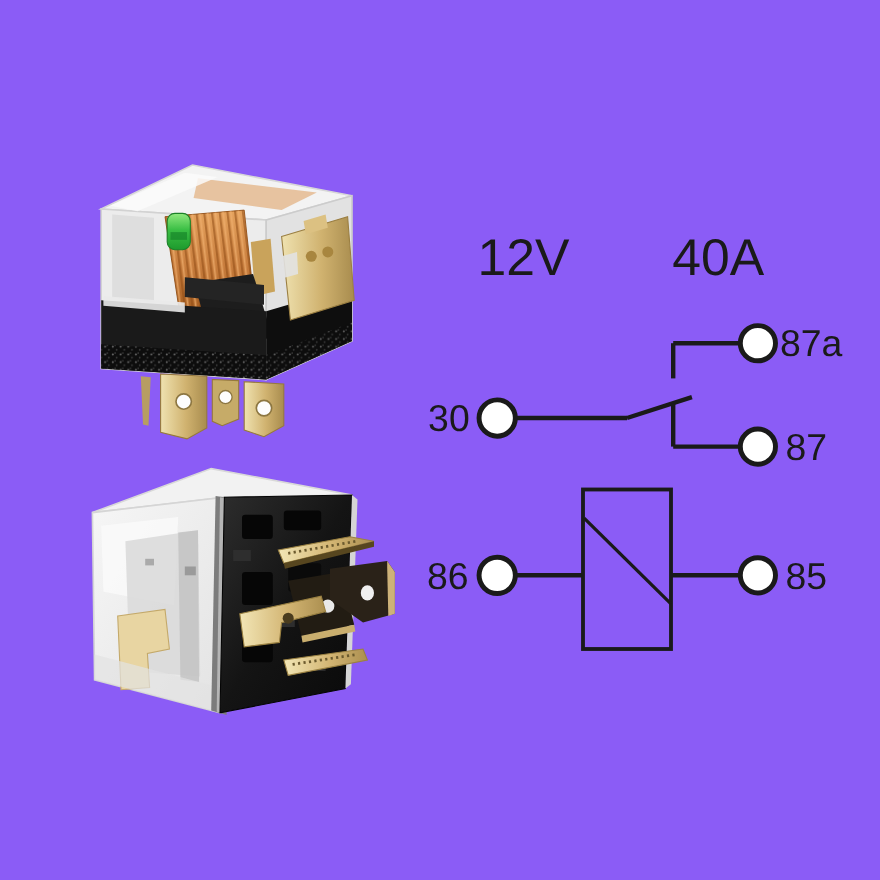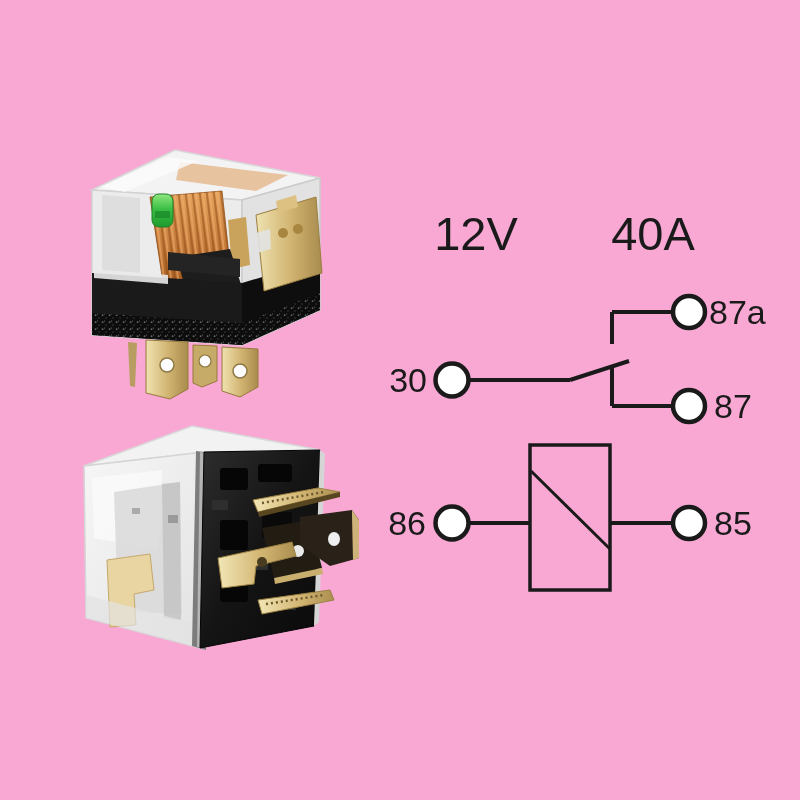--- a/index.html
+++ b/index.html
@@ -1,16 +1,16 @@
 <!DOCTYPE html>
 <html><head>
 <meta charset="utf-8">
 <style>
   html,body{margin:0;padding:0;background:#ffffff;}
-  #canvas{position:relative;width:800px;height:800px;background:#f9a8d4;overflow:hidden;
+  #canvas{position:relative;width:800px;height:800px;background:#8b5cf6;overflow:hidden;
           font-family:"Liberation Sans",sans-serif;}
   .abs{position:absolute;}
   .relay1{left:80px;top:145px;}
   .relay2{left:62px;top:420px;}
   .schematic{left:380px;top:195px;}
   .labels text{font-family:"Liberation Sans",sans-serif;font-size:34px;}
   .labels text.spec{font-size:47px;}
 </style>
 </head>
 <body>

